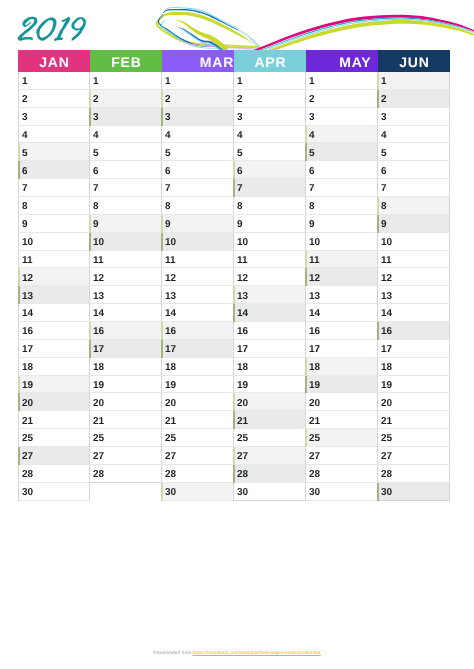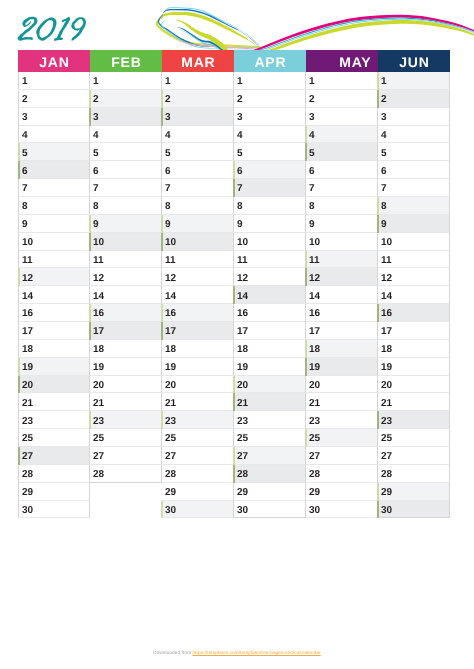--- a/index.html
+++ b/index.html
@@ -70,23 +70,23 @@
           <col style="width: 72px;">
           <col style="width: 72px;">
           <col style="width: 72px;">
           <col style="width: 72px;">
           <col style="width: 72px;">
         </colgroup>
       <thead>
           <tr id="month-header">
             <th class="month" style="background: rgb(226, 51, 127);">JAN</th>
             <th class="month" style="background: rgb(98, 188, 70);">FEB</th>
-            <th class="month" style="background: #ef4444;">MAR</th>
+            <th class="month" style="background: #8b5cf6; text-align: right;">MAR</th>
             <th class="month" style="background: rgb(122, 207, 219);">APR</th>
-            <th class="month" style="background: #701a75; padding-left: 26px;">MAY</th>
+            <th class="month" style="background: #6d28d9; padding-left: 26px;">MAY</th>
             <th class="month" style="background: rgb(20, 57, 99);">JUN</th>
           </tr>
         </thead>
       <tbody id="cal-body">
           <tr>
             <td class="day first"><span>1</span></td>
             <td class="day"><span>1</span></td>
             <td class="day"><span>1</span></td>
             <td class="day"><span>1</span></td>
             <td class="day"><span>1</span></td>
@@ -174,20 +174,28 @@
           </tr>
           <tr>
             <td class="day first sat"><span class="bar" style="background: rgb(208, 220, 166);"></span><span>12</span></td>
             <td class="day"><span>12</span></td>
             <td class="day"><span>12</span></td>
             <td class="day"><span>12</span></td>
             <td class="day sun"><span class="bar" style="background: rgb(163, 181, 125);"></span><span>12</span></td>
             <td class="day"><span>12</span></td>
           </tr>
           <tr>
+            <td class="day first sun"><span class="bar" style="background: rgb(163, 181, 125);"></span><span>13</span></td>
+            <td class="day"><span>13</span></td>
+            <td class="day"><span>13</span></td>
+            <td class="day sat"><span class="bar" style="background: rgb(208, 220, 166);"></span><span>13</span></td>
+            <td class="day"><span>13</span></td>
+            <td class="day"><span>13</span></td>
+          </tr>
+          <tr>
             <td class="day first"><span>14</span></td>
             <td class="day"><span>14</span></td>
             <td class="day"><span>14</span></td>
             <td class="day sun"><span class="bar" style="background: rgb(163, 181, 125);"></span><span>14</span></td>
             <td class="day"><span>14</span></td>
             <td class="day"><span>14</span></td>
           </tr>
           <tr>
             <td class="day first"><span>16</span></td>
             <td class="day sat"><span class="bar" style="background: rgb(208, 220, 166);"></span><span>16</span></td>
@@ -230,28 +238,20 @@
           </tr>
           <tr>
             <td class="day first"><span>21</span></td>
             <td class="day"><span>21</span></td>
             <td class="day"><span>21</span></td>
             <td class="day sun"><span class="bar" style="background: rgb(163, 181, 125);"></span><span>21</span></td>
             <td class="day"><span>21</span></td>
             <td class="day"><span>21</span></td>
           </tr>
           <tr>
-            <td class="day first"><span>23</span></td>
-            <td class="day sat"><span class="bar" style="background: rgb(208, 220, 166);"></span><span>23</span></td>
-            <td class="day sat"><span class="bar" style="background: rgb(208, 220, 166);"></span><span>23</span></td>
-            <td class="day"><span>23</span></td>
-            <td class="day"><span>23</span></td>
-            <td class="day sun"><span class="bar" style="background: rgb(163, 181, 125);"></span><span>23</span></td>
-          </tr>
-          <tr>
             <td class="day first"><span>25</span></td>
             <td class="day"><span>25</span></td>
             <td class="day"><span>25</span></td>
             <td class="day"><span>25</span></td>
             <td class="day sat"><span class="bar" style="background: rgb(208, 220, 166);"></span><span>25</span></td>
             <td class="day"><span>25</span></td>
           </tr>
           <tr>
             <td class="day first sun"><span class="bar" style="background: rgb(163, 181, 125);"></span><span>27</span></td>
             <td class="day"><span>27</span></td>
@@ -262,28 +262,20 @@
           </tr>
           <tr>
             <td class="day first"><span>28</span></td>
             <td class="day lastday"><span>28</span></td>
             <td class="day"><span>28</span></td>
             <td class="day sun"><span class="bar" style="background: rgb(163, 181, 125);"></span><span>28</span></td>
             <td class="day"><span>28</span></td>
             <td class="day"><span>28</span></td>
           </tr>
           <tr>
-            <td class="day first"><span>29</span></td>
-            <td class="day blank"></td>
-            <td class="day"><span>29</span></td>
-            <td class="day"><span>29</span></td>
-            <td class="day"><span>29</span></td>
-            <td class="day sat"><span class="bar" style="background: rgb(208, 220, 166);"></span><span>29</span></td>
-          </tr>
-          <tr>
             <td class="day first"><span>30</span></td>
             <td class="day blank"></td>
             <td class="day sat"><span class="bar" style="background: rgb(208, 220, 166);"></span><span>30</span></td>
             <td class="day lastday"><span>30</span></td>
             <td class="day"><span>30</span></td>
             <td class="day sun lastday"><span class="bar" style="background: rgb(163, 181, 125);"></span><span>30</span></td>
           </tr>
         </tbody>
     </table>
   </div>

